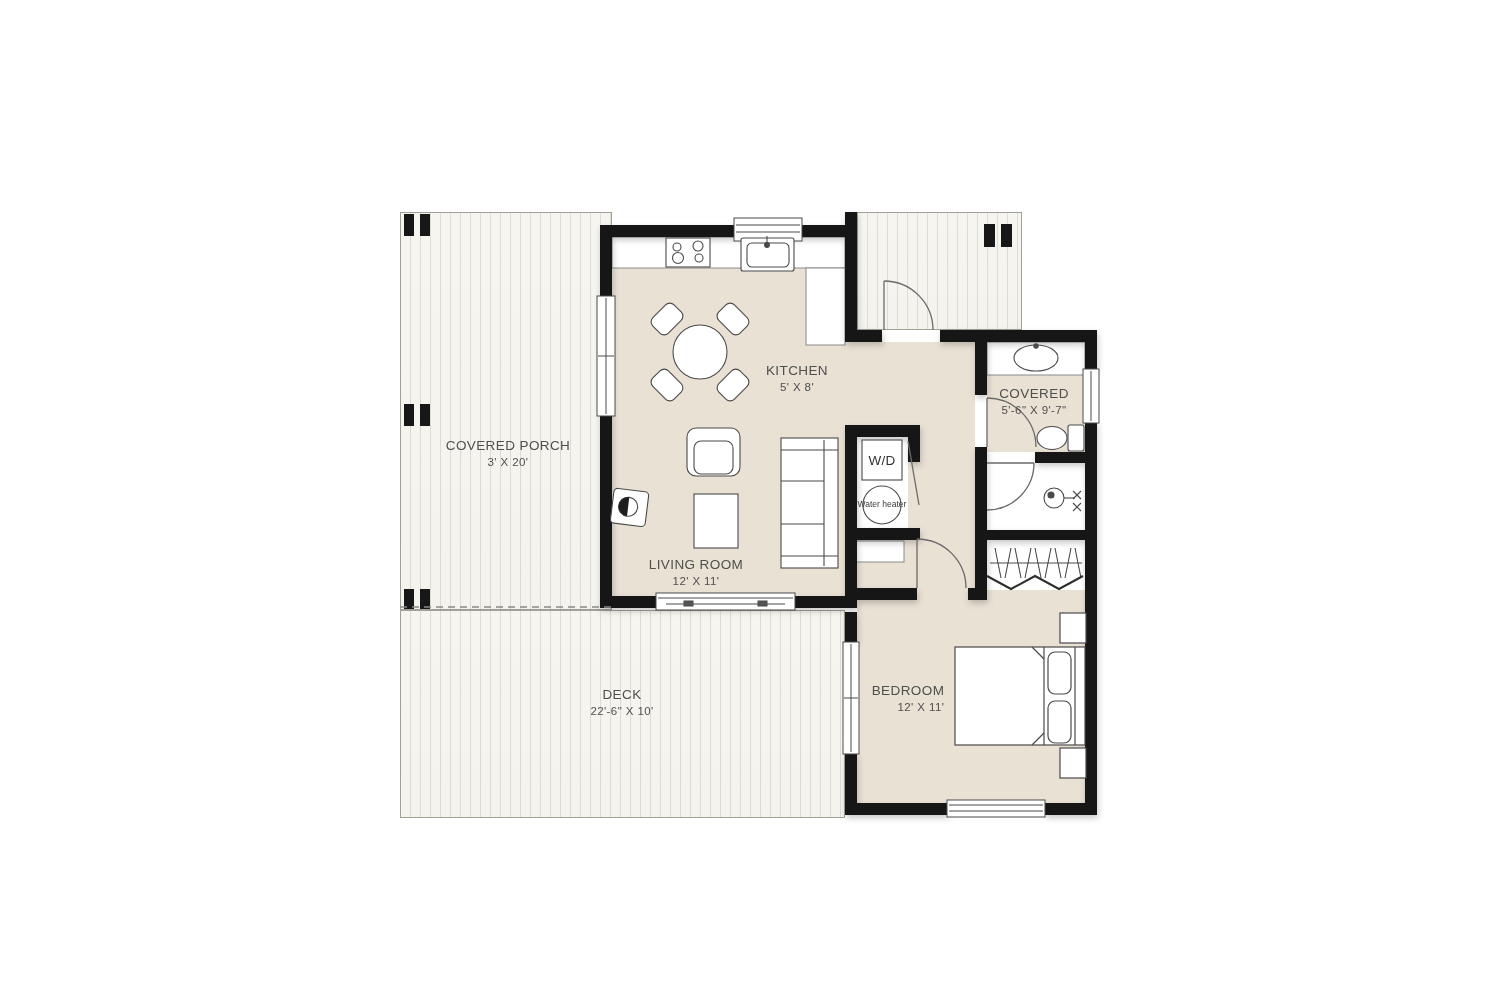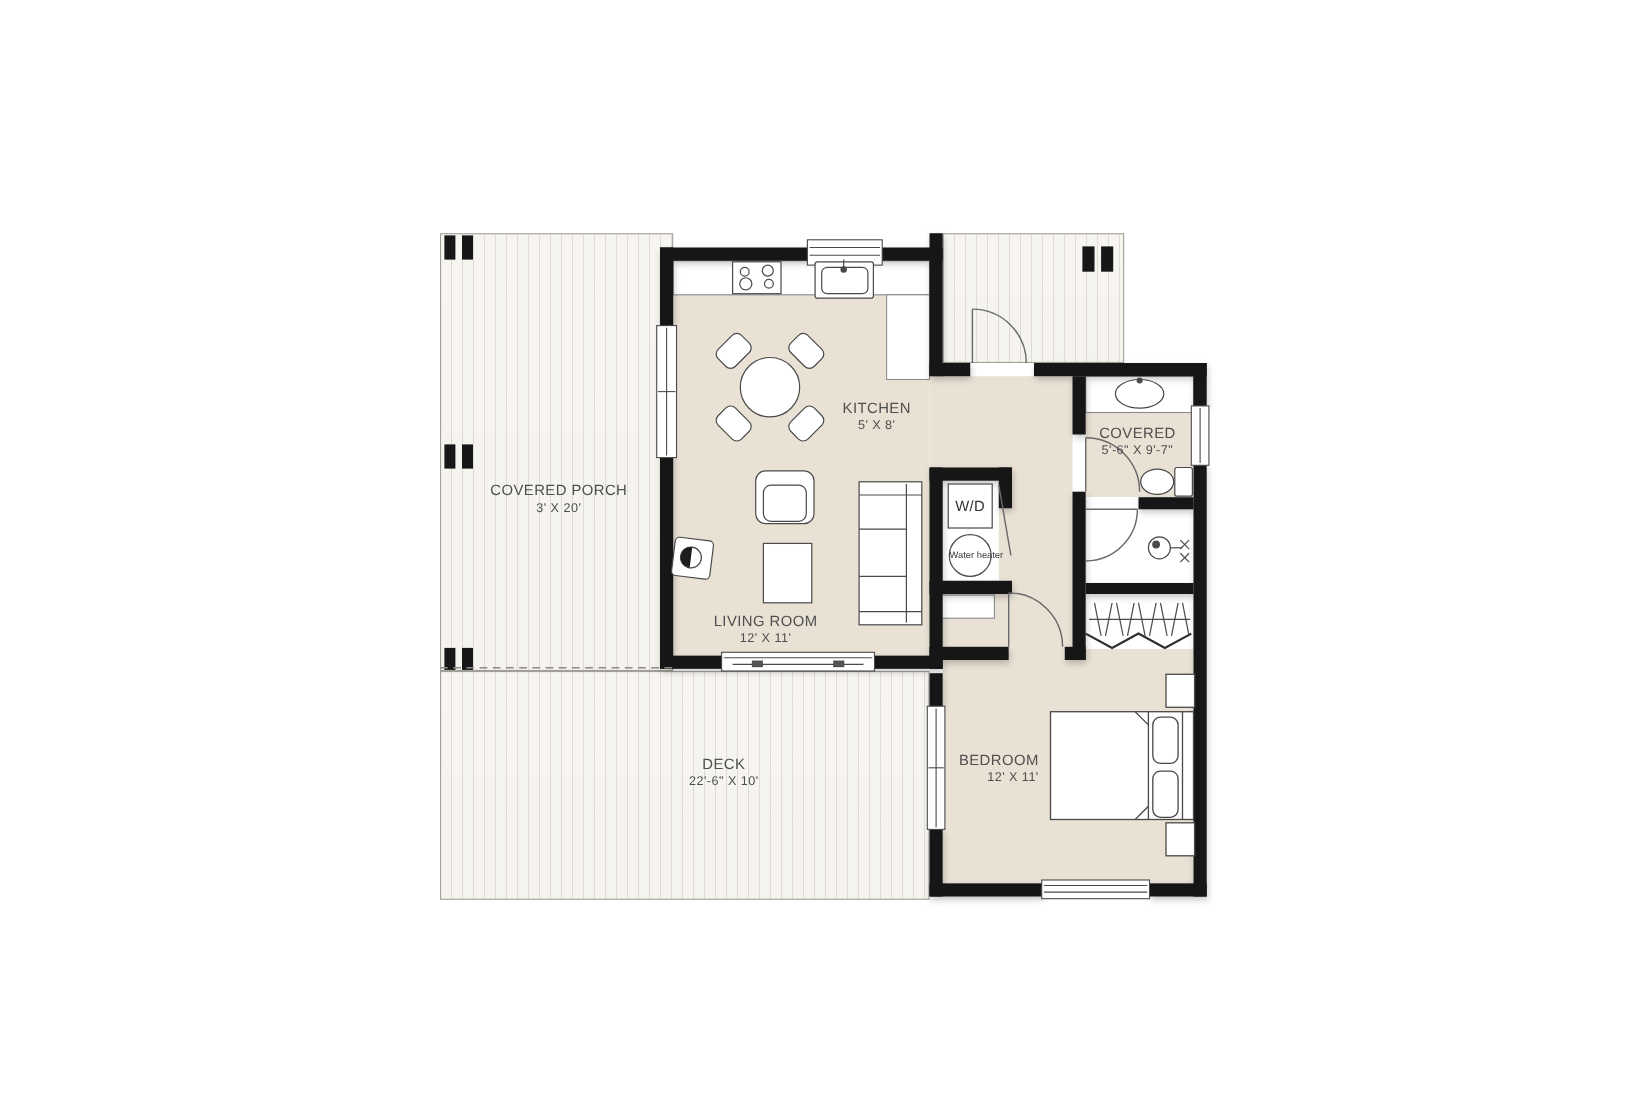--- a/index.html
+++ b/index.html
@@ -7,21 +7,21 @@
         font-family:"Liberation Sans", sans-serif;}
   .plank{position:absolute;box-sizing:border-box;border:1px solid #a29f98;
         background:
           repeating-linear-gradient(to right, rgba(0,0,0,0) 0 9px, rgba(125,120,108,0.20) 9px 10px),
           linear-gradient(#f7f5f0,#f5f3ee);}
   svg.overlay{position:absolute;left:0;top:0;}
   .label{position:absolute;text-align:center;color:#4f4f4f;transform:translateX(-50%);
          line-height:1.3;letter-spacing:0.4px;white-space:nowrap;}
   .label .name{display:block;font-size:13.5px;}
   .label .dims{display:block;font-size:11.5px;}
-  .minilabel{position:absolute;transform:translate(-50%,-50%);text-align:right;color:#333;}
+  .minilabel{position:absolute;transform:translate(-50%,-50%);text-align:center;color:#333;}
   .wd-label{font-size:13.5px;letter-spacing:0.3px;}
   .wh-label{font-size:8.5px;line-height:1.15;width:60px;white-space:normal;color:#3a3a3a;}
 </style>
 </head>
 <body>
 
 <div class="plan">
 
   <div class="plank" style="left:400px;top:212px;width:212px;height:398px;"></div>
   <div class="plank" style="left:400px;top:610px;width:445px;height:208px;"></div>
@@ -250,21 +250,21 @@
     <span class="dims">12' X 11'</span>
   </div>
   <div class="label" style="left:1034px;top:385px;">
     <span class="name">COVERED</span>
     <span class="dims">5'-6" X 9'-7"</span>
   </div>
   <div class="label" style="left:908px;top:682px;text-align:right;">
     <span class="name">BEDROOM</span>
     <span class="dims">12' X 11'</span>
   </div>
-  <div class="label" style="left:622px;top:686px;margin-left:36px;">
+  <div class="label" style="left:622px;top:686px;">
     <span class="name">DECK</span>
     <span class="dims">22'-6" X 10'</span>
   </div>
 
   <div class="minilabel wd-label" style="left:882px;top:460px;">W/D</div>
   <div class="minilabel wh-label" style="left:882px;top:505px;">Water heater</div>
 
 </div>
 
 </body></html>

